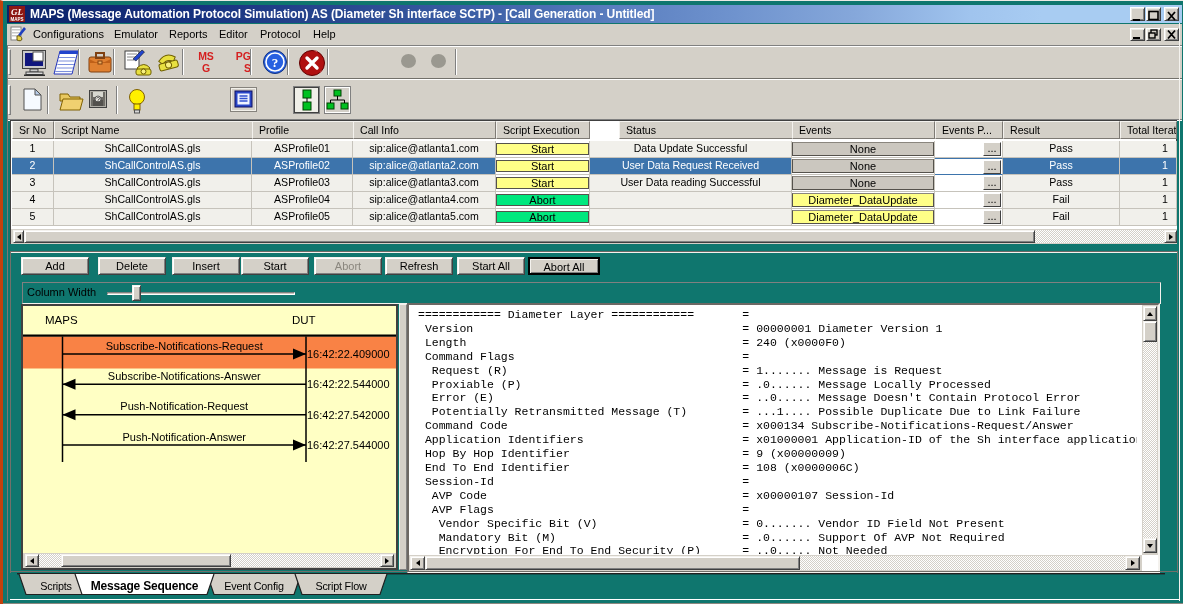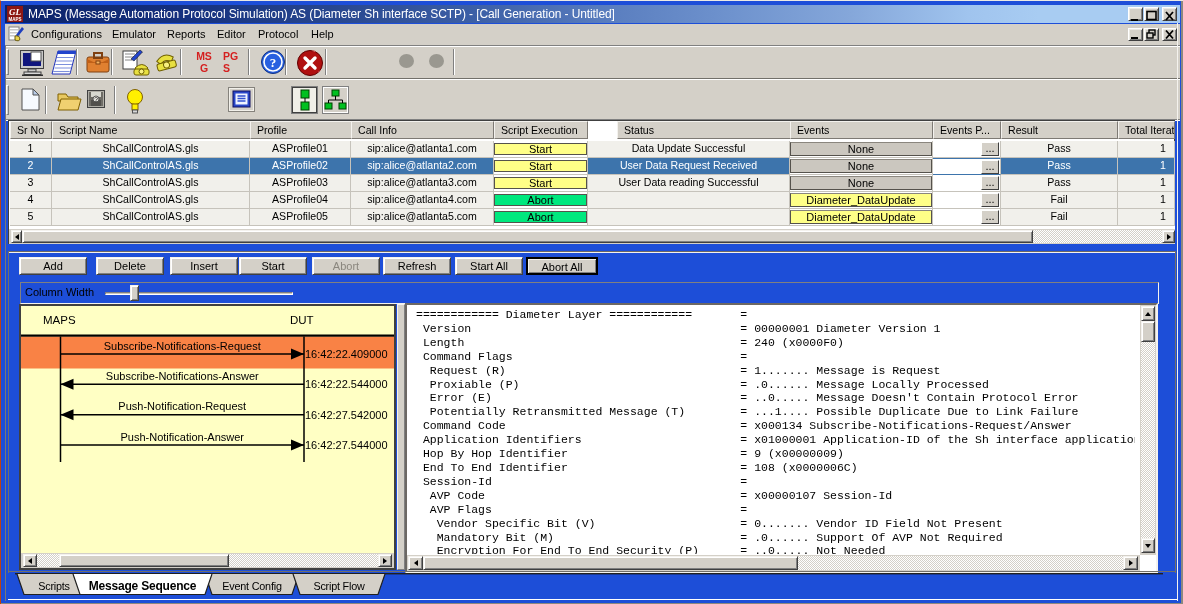--- a/index.html
+++ b/index.html
@@ -1,22 +1,22 @@
 <!DOCTYPE html>
 <html><head>
 <meta charset="utf-8">
 <style>
 *{margin:0;padding:0;box-sizing:border-box}
 body{width:1183px;height:604px;overflow:hidden;font-family:"Liberation Sans",sans-serif;background:#D4D0C8}
-#win{position:absolute;left:0;top:0;width:1183px;height:604px;background:#1d4ed8;border-left:1px solid #c2410c;border-top:1px solid #ECEAE4}
+#win{position:absolute;left:0;top:0;width:1183px;height:604px;background:#0f766e;border-left:3px solid #c2410c;border-top:1px solid #ECEAE4}
 .abs{position:absolute}
 
 #title{left:4px;top:4px;width:1175px;height:18px;background:linear-gradient(90deg,#0B2268 0%,#15307E 15%,#28478F 28%,#3C5FA6 40%,#5B7FC0 52%,#6F93CE 62%,#85A7DA 72%,#A0C4EE 82%,#A8CCF2 88%,#A8CCF2 100%)}
 #logo{left:6px;top:5px;width:16px;height:16px;background:#8C1713;color:#fff;text-align:center}
-#ttext{left:27px;top:4.5px;color:#fff;font-size:12px;font-weight:normal;letter-spacing:-0.1px;white-space:nowrap;line-height:17px}
+#ttext{left:27px;top:4.5px;color:#fff;font-size:12px;font-weight:bold;letter-spacing:-0.1px;white-space:nowrap;line-height:17px}
 .wbtn{width:15px;height:14px;top:6px;background:#D4D0C8;border:1px solid;border-color:#fff #404040 #404040 #fff;box-shadow:inset 1px 1px 0 #ECEAE4, inset -1px -1px 0 #808080}
 
 #menu{left:4px;top:23px;width:1175px;height:21px;background:#D4D0C8;font-size:11px;color:#000}
 .mi{top:4px;white-space:nowrap}
 .mdibtn{width:15px;height:13px;top:4px;background:#D4D0C8;border:1px solid;border-color:#fff #404040 #404040 #fff;box-shadow:inset 1px 1px 0 #ECEAE4, inset -1px -1px 0 #808080}
 #mline{left:4px;top:44px;width:1175px;height:2px;border-top:1px solid #808080;border-bottom:1px solid #fff}
 
 #tb1{left:4px;top:46px;width:1175px;height:32px;background:#D4D0C8;border-bottom:1px solid #72706A}
 #tb2{left:4px;top:78px;width:1175px;height:40px;background:#D4D0C8;border-top:1px solid #fff}
 #tbline{left:4px;top:118px;width:1175px;height:2px;border-top:1px solid #808080;border-bottom:1px solid #fff}
@@ -152,21 +152,21 @@
         </svg></div>
     <div class="abs" id="i-ph" style="left:148px;top:2px"><svg width="26" height="24">
           <g transform="rotate(-15 13 12)">
             <path d="M4 10 q9 -8 17 0 l-3 4 q-5.5 -5 -11 0 Z" fill="#E8E040" stroke="#706000"></path>
             <rect x="3" y="13" width="19" height="7" rx="2" fill="#E8E040" stroke="#706000"></rect>
             <circle cx="12.5" cy="16" r="3" fill="#F8F080" stroke="#706000"></circle>
           </g>
         </svg></div>
     <div class="vsep abs" style="left:175px;top:2px;height:26px"></div>
     <div class="abs" style="left:186px;top:3px;width:26px;color:#D52020;font-size:10.5px;font-weight:bold;line-height:12px;text-align:center">MS<br>G</div>
-    <div class="abs" style="left:218px;top:3px;width:26px;color:#D52020;font-size:10.5px;font-weight:bold;line-height:12px;text-align:left">PG<br>S</div>
+    <div class="abs" style="left:218px;top:3px;width:26px;color:#D52020;font-size:10.5px;font-weight:bold;line-height:12px;text-align:right">PG<br>S</div>
     <div class="vsep abs" style="left:243px;top:2px;height:26px"></div>
     <div class="abs" id="i-help" style="left:255px;top:2px"><svg width="26" height="26">
           <circle cx="13" cy="13" r="11.5" fill="#2860E0" stroke="#103080"></circle>
           <circle cx="13" cy="13" r="9" fill="none" stroke="#fff" stroke-width="1.6"></circle>
           <text x="13" y="18" font-size="13" font-weight="bold" fill="#fff" text-anchor="middle" font-family="Liberation Serif,serif">?</text>
         </svg></div>
     <div class="vsep abs" style="left:280px;top:2px;height:26px"></div>
     <div class="abs" id="i-stop" style="left:291px;top:2px"><svg width="28" height="28">
           <circle cx="14" cy="14" r="12.5" fill="#B01010" stroke="#600000"></circle>
           <circle cx="14" cy="14" r="12.5" fill="none" stroke="#E06060" stroke-width="1" stroke-dasharray="3 50" stroke-dashoffset="-8"></circle>

